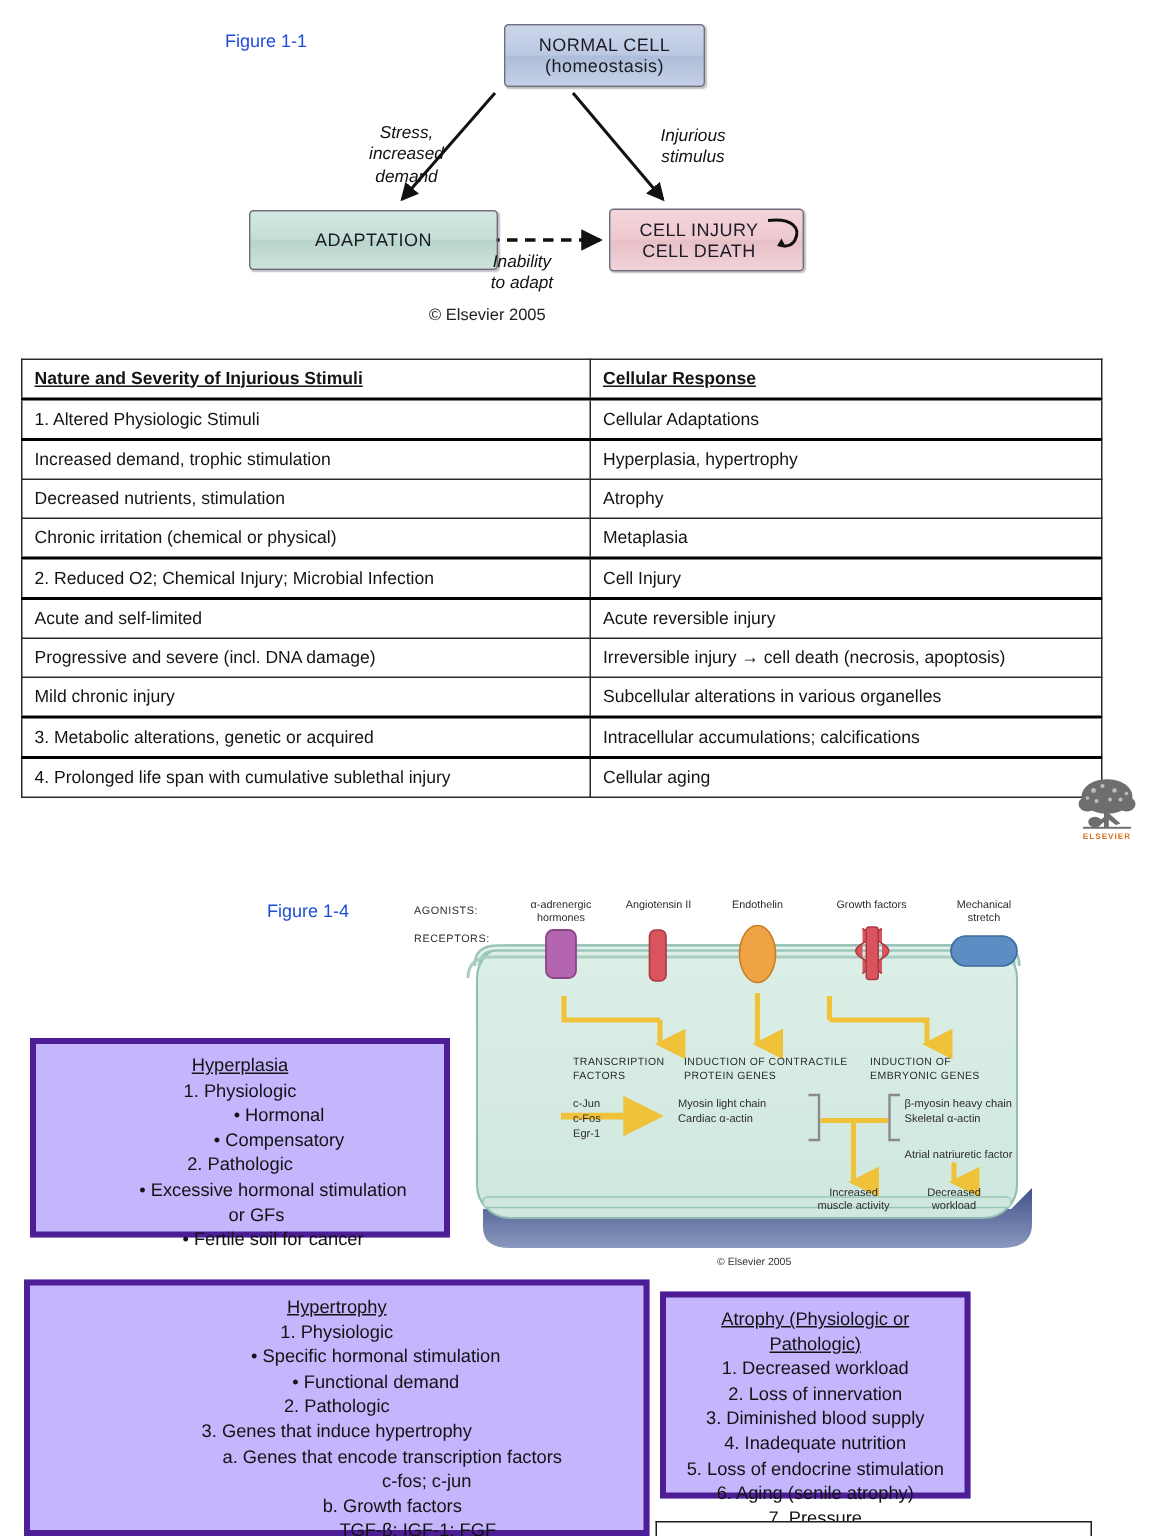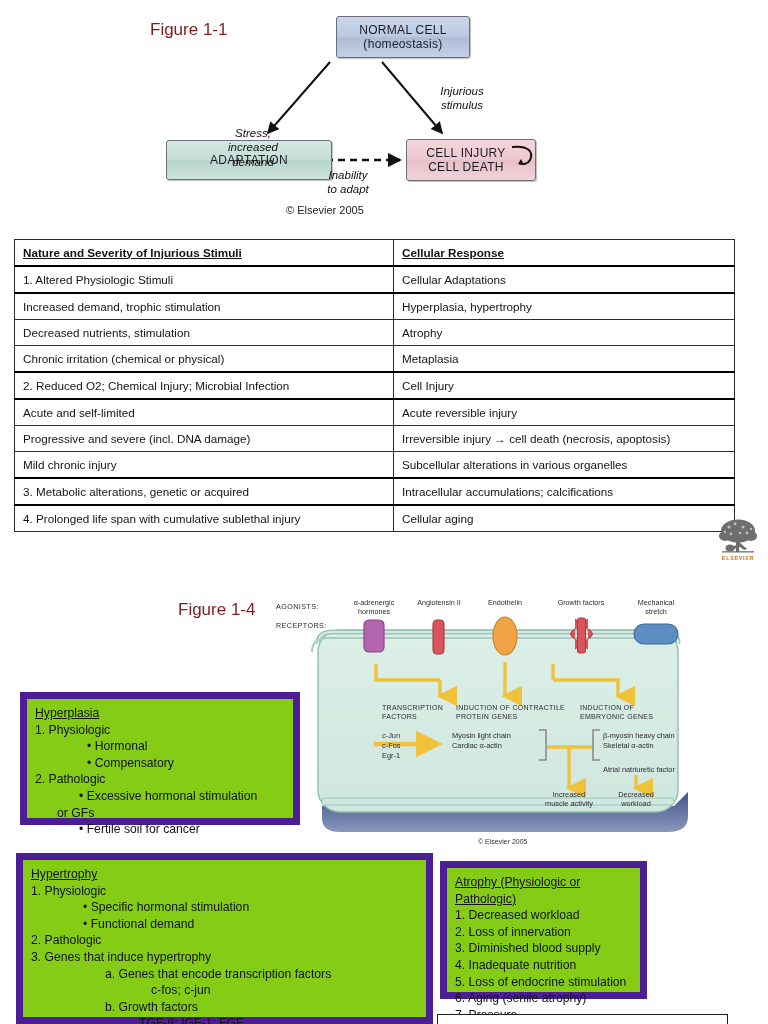--- a/index.html
+++ b/index.html
@@ -7,21 +7,21 @@
     width:768px; height:1024px; position:relative;
     background:#ffffff;
     font-family:"Liberation Sans", sans-serif;
     color:#000;
     overflow:hidden;
   }
   .abs{position:absolute;}
 
   
   #fig11{left:0;top:0;width:768px;height:228px;}
-  .fig-label{font-size:17px;color:#7f1d1d;}
+  .fig-label{font-size:12px;color:#1d4ed8;}
   #fig11-label{left:150px;top:20px;}
 
   .flowbox{
     box-sizing:border-box;
     display:flex;align-items:center;justify-content:center;
     text-align:center;
     border:1px solid #6d6d80;
     border-radius:3px;
     font-size:12px;
     line-height:1.18;
@@ -40,21 +40,21 @@
   }
   #box-injury{
     left:406px;top:139px;width:130px;height:42px;
     background:linear-gradient(180deg,#f3d6da 0%,#eec8cf 48%,#e8bfc7 52%,#f1d3d9 100%);
     padding-right:10px;
   }
   .italic-note{
     font-style:italic;font-size:11.5px;line-height:1.25;color:#111;
     text-align:center;
   }
-  #note-stress{left:214px;top:82px;width:78px;margin-top:44px;}
+  #note-stress{left:232px;top:82px;width:78px;}
   #note-injurious{left:425px;top:84px;width:74px;}
   #note-inability{left:315px;top:168px;width:66px;}
   #copy1{left:286px;top:204px;font-size:11px;color:#222;}
   #arrow-svg-1{left:0;top:0;width:768px;height:228px;pointer-events:none;}
   #curl-injury{left:508px;top:144px;width:30px;height:26px;}
 
   
   #table-wrap{left:14px;top:239px;width:632px;}
   table.mtab{border-collapse:collapse;width:721px;table-layout:fixed;}
   table.mtab td{
@@ -78,26 +78,27 @@
 
   
   #fig14-label{left:178px;top:600px;}
   #fig14{left:270px;top:592px;width:455px;height:255px;}
   #cell-svg{position:absolute;left:0;top:0;}
   #copy2{left:478px;top:838px;font-size:7px;color:#333;}
 
   
   .txtbox{
     box-sizing:border-box;
-    border:7px solid #4c1d95;
-    background:#84cc16;
+    border:4px solid #4c1d95;
+    background:#c4b5fd;
     font-size:12.2px;
     line-height:16.6px;
     color:#131313;
     padding:6px 8px 7px 8px;
+    text-align:center;
   }
   .txtbox .ttl{text-decoration:underline;}
   .txtbox .l1{padding-left:0px;}
   .txtbox .l2{padding-left:52px;}
   .txtbox .l2b{padding-left:44px;}
   .txtbox .l3{padding-left:22px;}
   .txtbox .l4{padding-left:74px;}
   .txtbox .l5{padding-left:120px;}
   .txtbox .l6{padding-left:108px;}
 

